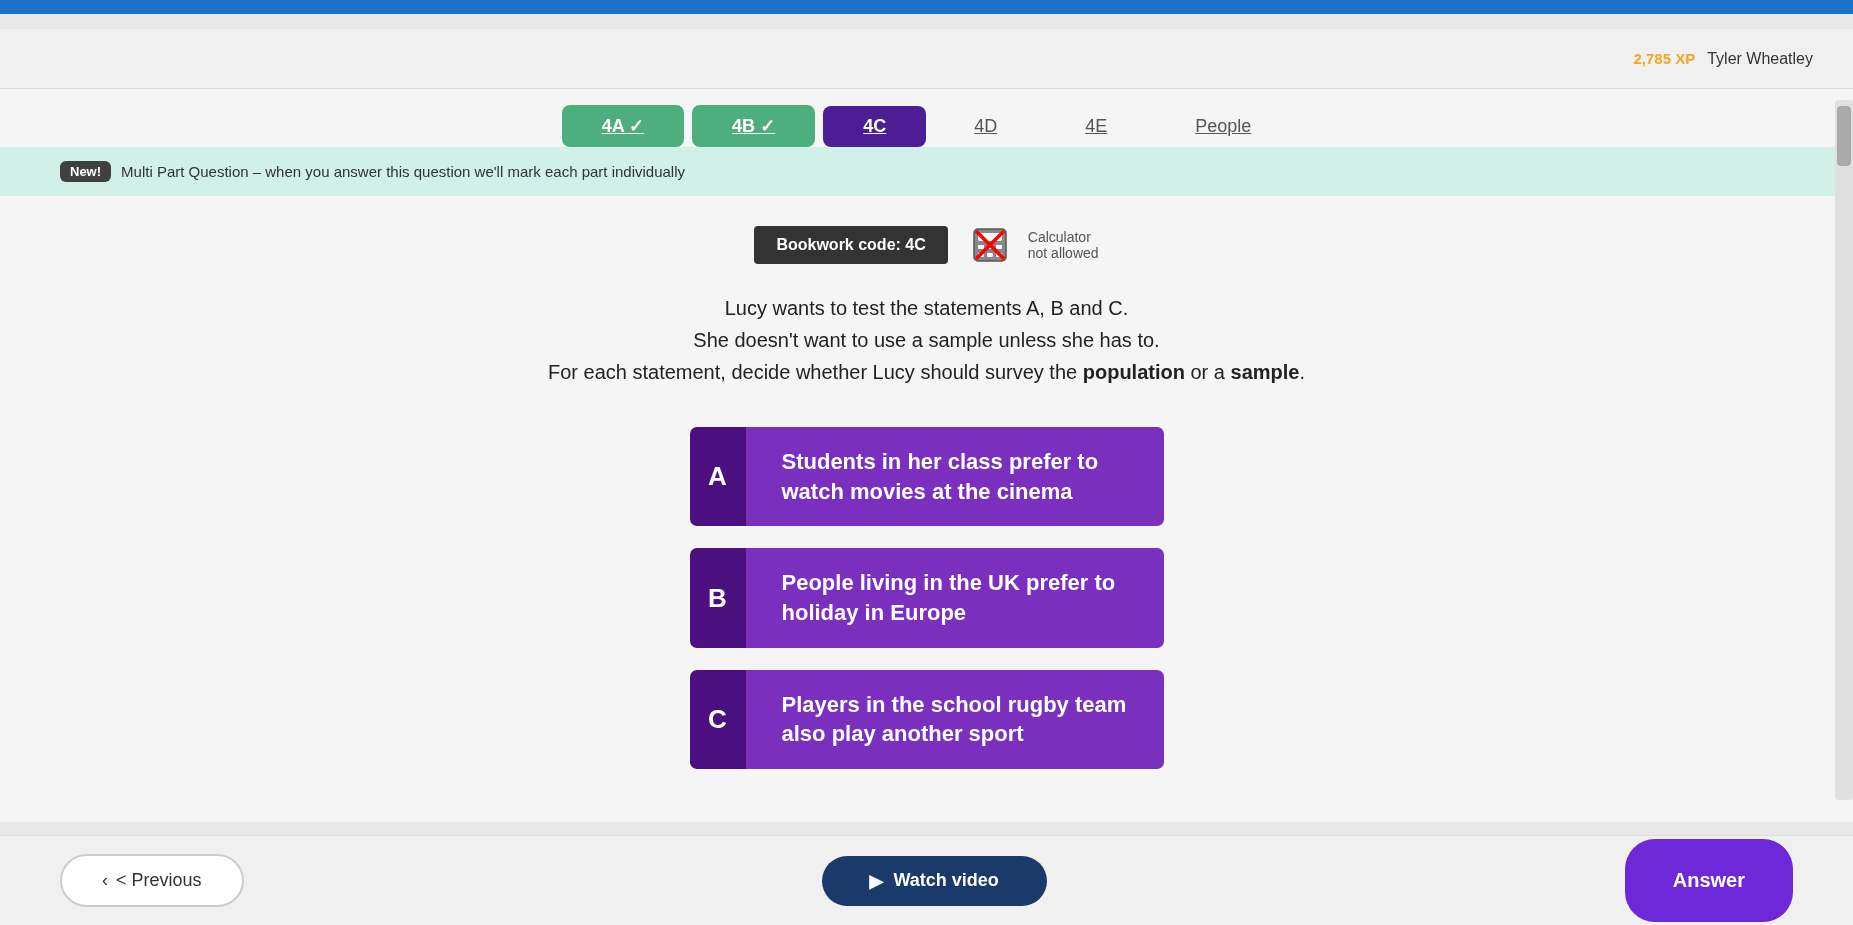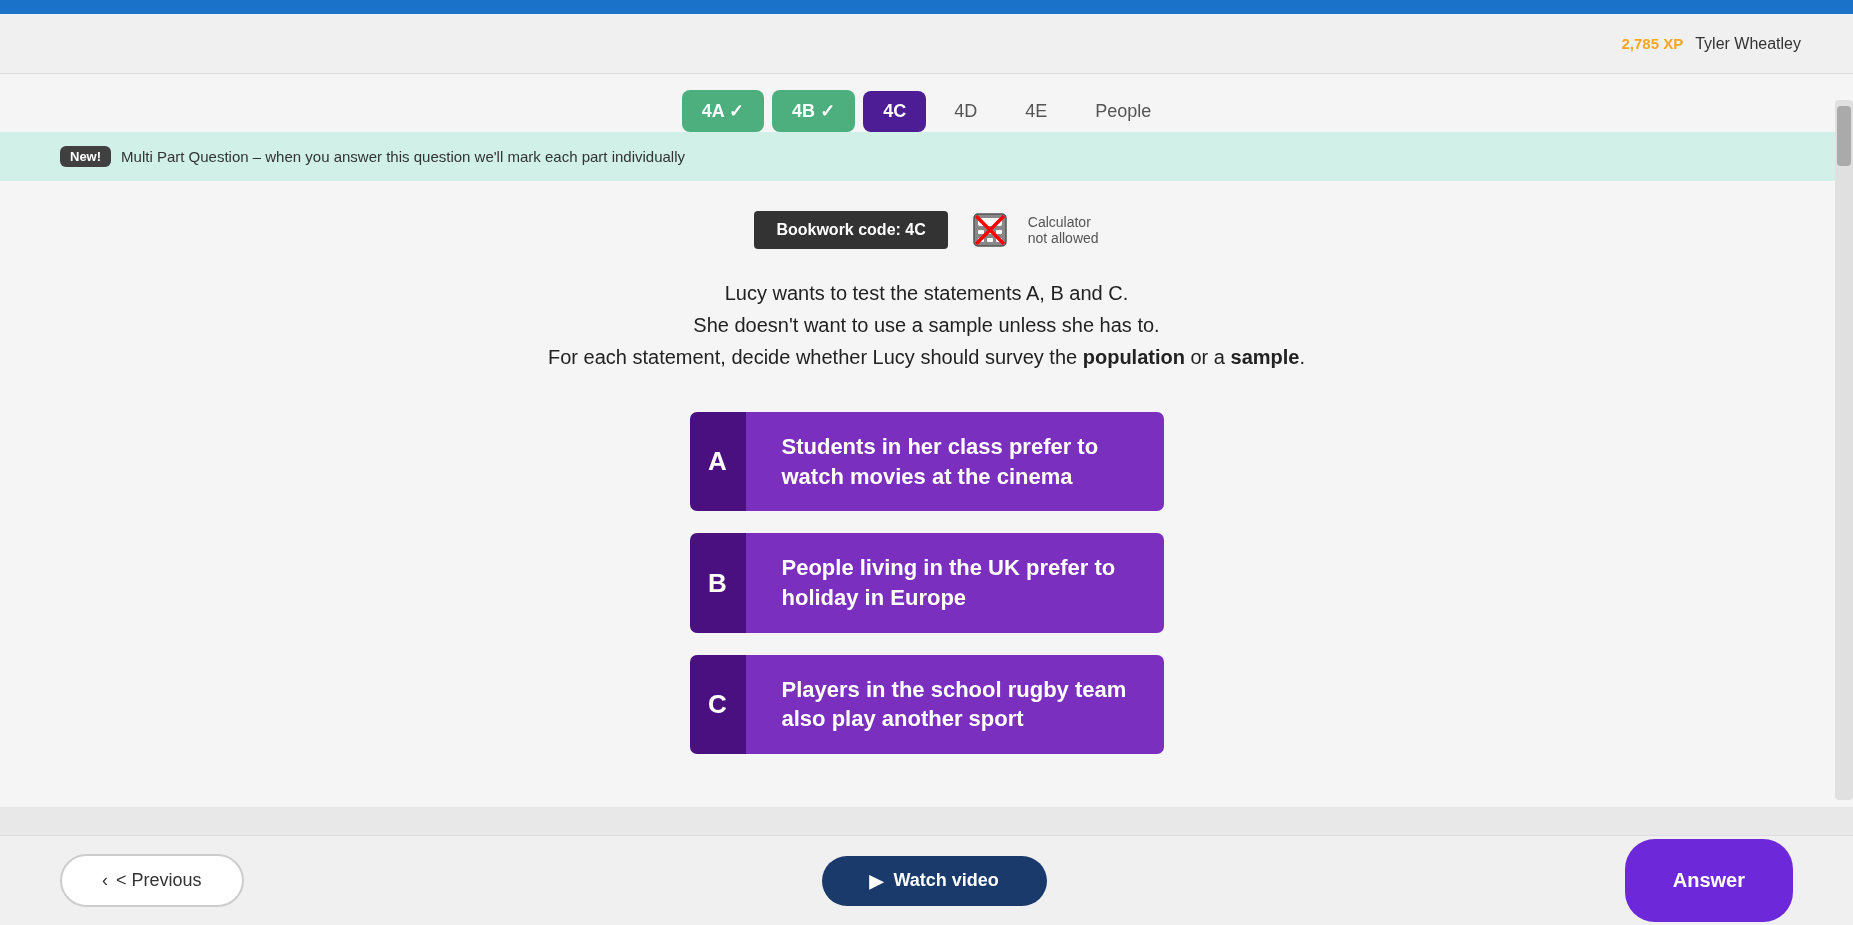--- a/index.html
+++ b/index.html
@@ -17,23 +17,24 @@
       height: 14px;
       width: 100%;
     }
 
     
     .header {
       background: #f0f0f0;
       display: flex;
       align-items: center;
       justify-content: space-between;
-      padding: 0 52px;
+      padding: 0 40px;
       height: 60px;
       border-bottom: 1px solid #ddd;
+      margin-top: 15px;
     }
     .header-right {
       display: flex;
       align-items: center;
       gap: 12px;
       font-size: 16px;
       color: #333;
     }
     .xp-badge {
       color: #f5a623;
@@ -44,28 +45,29 @@
     
     .nav-tabs {
       display: flex;
       align-items: center;
       justify-content: center;
       gap: 8px;
       padding: 16px 0 0 0;
       background: #f5f5f5;
     }
     .nav-tab {
-      padding: 10px 20px;
+      padding: 10px 40px;
       border-radius: 8px;
       font-size: 18px;
       font-weight: 600;
       cursor: pointer;
       border: none;
       background: transparent;
       color: #555;
+      text-decoration: underline;
     }
     .nav-tab.completed {
       background: #4caf7d;
       color: white;
     }
     .nav-tab.active {
       background: #4c1d95;
       color: white;
     }
     .nav-tab.plain {

